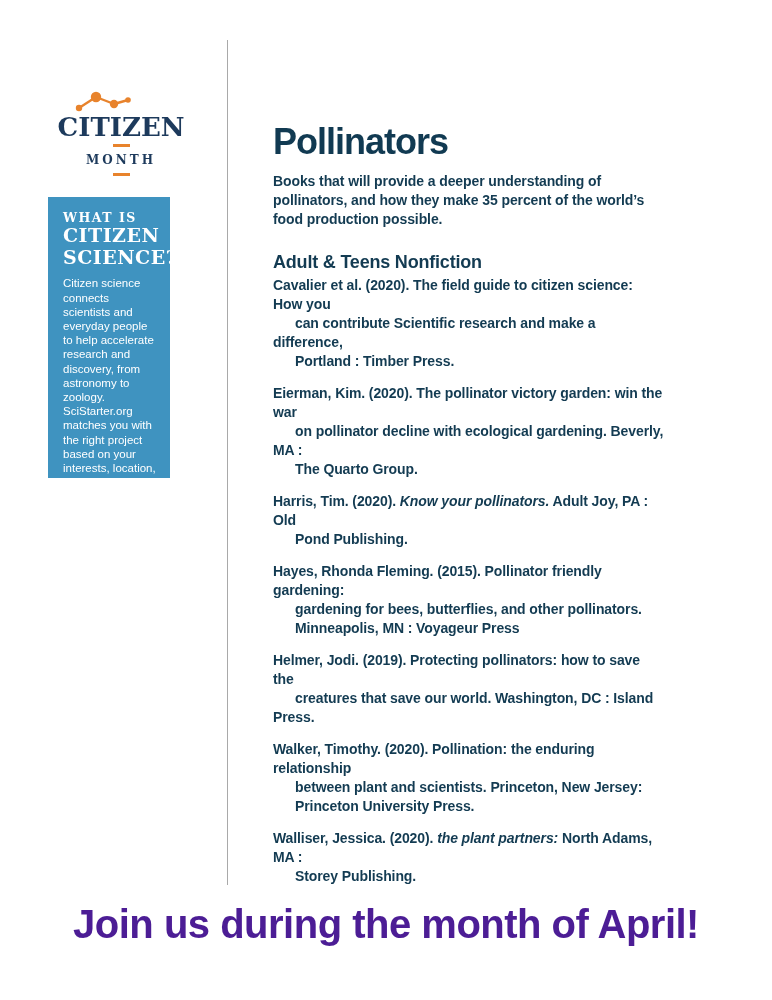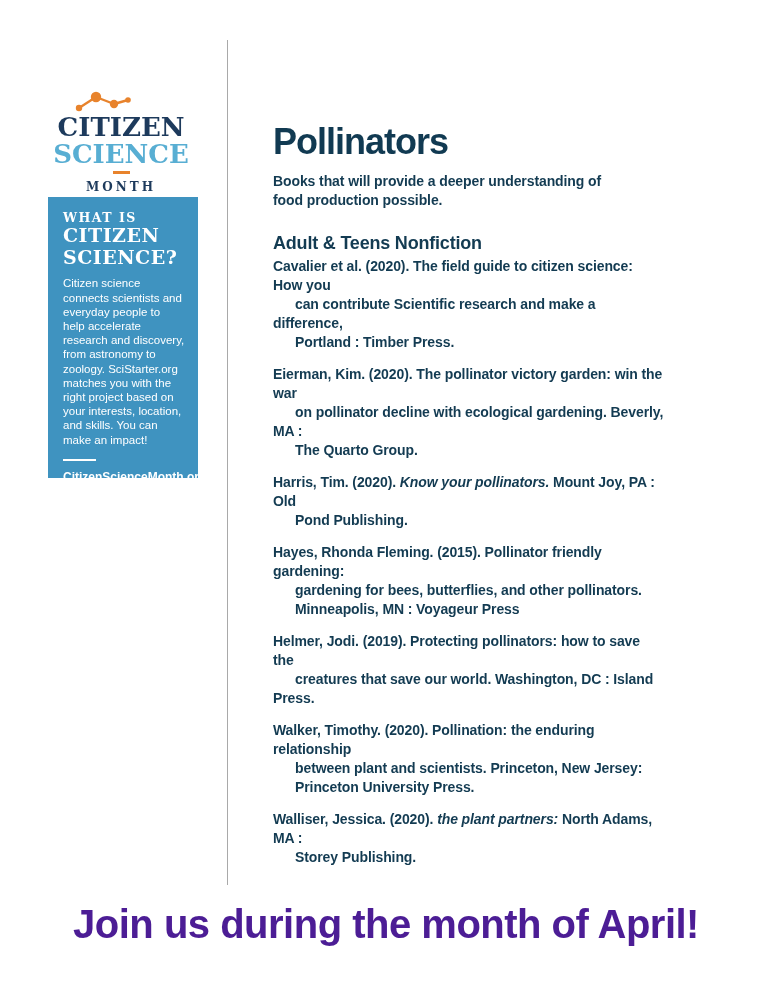--- a/index.html
+++ b/index.html
@@ -14,21 +14,21 @@
   .logo-molecule{display:block;margin:0 auto 1px 22px;}
   .logo-line{font-family:"DejaVu Serif",serif;font-weight:bold;line-height:1.04;font-size:26px;letter-spacing:0px;}
   .logo-citizen{color:#1d3a5c;}
   .logo-science{color:#58aed3;}
   .logo-month-row{display:flex;align-items:center;justify-content:center;gap:6px;margin-top:3px;flex-direction:column;}
   .logo-dash{width:17px;height:3px;background:#e8832c;}
   .logo-month{font-family:"DejaVu Serif",serif;font-weight:bold;font-size:12px;letter-spacing:3px;color:#1d3a5c;}
 
   
   .sidebar-box{
-    position:absolute;left:48px;top:197px;width:150px;height:281px;box-sizing:border-box;
+    position:absolute;left:48px;top:197px;width:122px;height:281px;box-sizing:border-box;
     background:#3f93c0;color:#ffffff;padding:13px 13px 10px 15px;
   }
   .sb-whatis{font-family:"DejaVu Serif",serif;font-weight:bold;font-size:12.5px;letter-spacing:1.5px;}
   .sb-title{font-family:"DejaVu Serif",serif;font-weight:bold;font-size:19px;line-height:1.14;letter-spacing:0.5px;}
   .sb-body{font-size:11.5px;line-height:14.2px;margin-top:8px;font-weight:400;}
   .sb-rule{width:33px;height:2px;background:#ffffff;margin:12px 0 9px 0;}
   .sb-link{font-size:12px;font-weight:bold;}
 
   
   .main{position:absolute;left:273px;top:110px;width:460px;}
@@ -55,41 +55,41 @@
   <svg class="logo-molecule" width="64" height="23" viewBox="0 0 64 23">
     <line x1="7" y1="18" x2="24" y2="7" stroke="#e8832c" stroke-width="2.4"></line>
     <line x1="24" y1="7" x2="42" y2="14" stroke="#e8832c" stroke-width="2.4"></line>
     <line x1="42" y1="14" x2="56" y2="10" stroke="#e8832c" stroke-width="2.4"></line>
     <circle cx="7" cy="18" r="3.2" fill="#e8832c"></circle>
     <circle cx="24" cy="7" r="5.2" fill="#e8832c"></circle>
     <circle cx="42" cy="14" r="4.2" fill="#e8832c"></circle>
     <circle cx="56" cy="10" r="2.8" fill="#e8832c"></circle>
   </svg>
   <div class="logo-line logo-citizen">CITIZEN</div>
-  <div class="logo-line logo-science">SCIENCE</div>
   <div class="logo-month-row">
     <span class="logo-dash"></span>
     <span class="logo-month">MONTH</span>
     <span class="logo-dash"></span>
   </div>
 </div>
 
 <div class="sidebar-box">
   <div class="sb-whatis">WHAT IS</div>
   <div class="sb-title">CITIZEN</div>
   <div class="sb-title">SCIENCE?</div>
   <div class="sb-body">Citizen science connects scientists and everyday people to help accelerate research and discovery, from astronomy to zoology. SciStarter.org matches you with the right project based on your interests, location, and skills. You can make an impact!</div>
   <div class="sb-rule"></div>
   <div class="sb-link">CitizenScienceMonth.org</div>
 </div>
 
 <div class="main">
   <h1 class="page-title">Pollinators</h1>
 
   <div class="intro-line">Books that will provide a deeper understanding of</div>
+  <div class="intro-line">pollinators, and how they make 35 percent of the world’s</div>
   <div class="intro-line">food production possible.</div>
 
   <div class="section-heading">Adult &amp; Teens Nonfiction</div>
 
   <div class="entry">
     <div class="bl">Cavalier et al. (2020). The field guide to citizen science:</div>
     <div class="bl">How you</div>
     <div class="bl ind">can contribute Scientific research and make a</div>
     <div class="bl">difference,</div>
     <div class="bl ind">Portland : Timber Press.</div>
@@ -97,21 +97,21 @@
 
   <div class="entry">
     <div class="bl">Eierman, Kim. (2020). The pollinator victory garden: win the</div>
     <div class="bl">war</div>
     <div class="bl ind">on pollinator decline with ecological gardening. Beverly,</div>
     <div class="bl">MA :</div>
     <div class="bl ind">The Quarto Group.</div>
   </div>
 
   <div class="entry">
-    <div class="bl"><span>Harris, Tim. (2020). </span><span class="it">Know your pollinators.</span><span> Mount Joy, PA :</span></div>
+    <div class="bl"><span>Harris, Tim. (2020). </span><span class="it">Know your pollinators.</span><span> Adult Joy, PA :</span></div>
     <div class="bl">Old</div>
     <div class="bl ind">Pond Publishing.</div>
   </div>
 
   <div class="entry">
     <div class="bl">Hayes, Rhonda Fleming. (2015). Pollinator friendly</div>
     <div class="bl">gardening:</div>
     <div class="bl ind">gardening for bees, butterflies, and other pollinators.</div>
     <div class="bl ind">Minneapolis, MN : Voyageur Press</div>
   </div>

